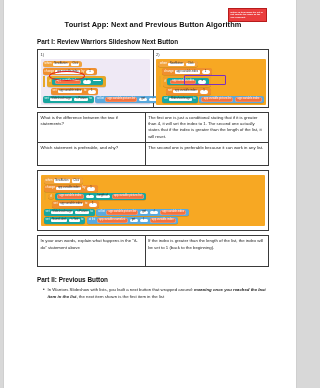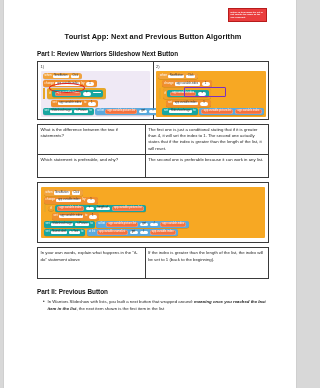--- a/index.html
+++ b/index.html
@@ -10,21 +10,21 @@
   }
   .page{
     position:absolute;left:4px;top:0;width:292px;height:388px;
     background:#ffffff;
     box-shadow:0 0 0 1px #cfcfcf;
   }
   .inner{position:absolute;left:33px;top:0;width:232px;}
 
   .doc-title{
     text-align:center;font-size:7.4px;font-weight:bold;color:#111;
-    margin-top:32px;letter-spacing:.1px;
+    margin-top:20px;letter-spacing:.1px;
   }
   .part-heading{
     font-size:6.4px;font-weight:bold;color:#111;
     margin-top:9px;margin-bottom:4px;
   }
 
   
   .tbl{
     width:100%;border-collapse:collapse;
     border:1px solid #3a3a3a;table-layout:fixed;

